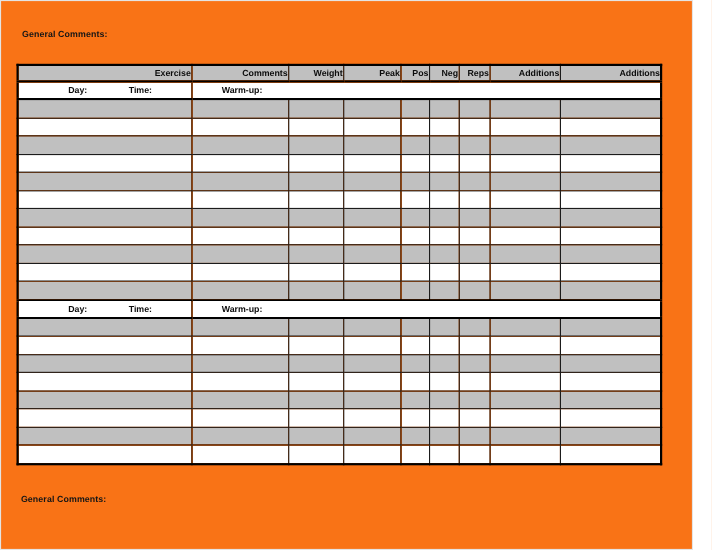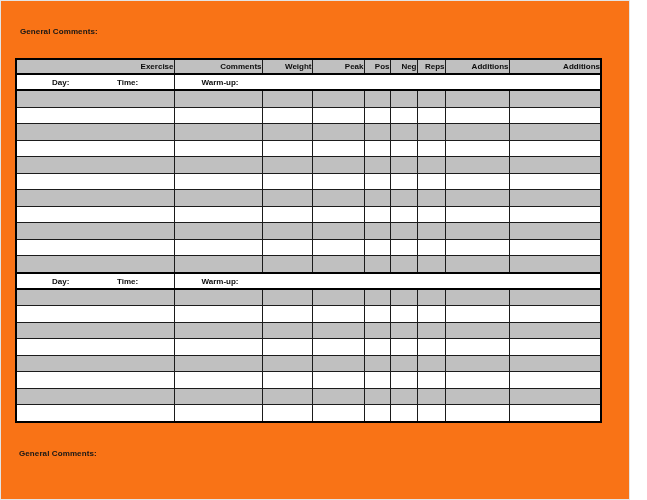--- a/index.html
+++ b/index.html
@@ -55,21 +55,21 @@
   }
   tr.day-row .mini-label {
     position:absolute;
     top:50%;
     transform:translateY(-50%);
     font-size:8px;
     font-weight:bold;
     color:#0c0c0c;
     white-space:nowrap;
   }
-  .day-pos   { left:35px; }
+  .day-pos   { left:45px; }
   .time-pos  { left:100px; }
   .warm-pos  { left:27px; }
   tr.data-row td { height:15.5px; }
   tr.data-row.shade td { background:var(--shade,#c0c0c0); }
   tr.data-row.plain td { background:var(--plain,#ffffff); }
 </style>
 </head>
 <body>
 
 <div class="page" style="--shade: #c0c0c0; --plain: #ffffff;">

